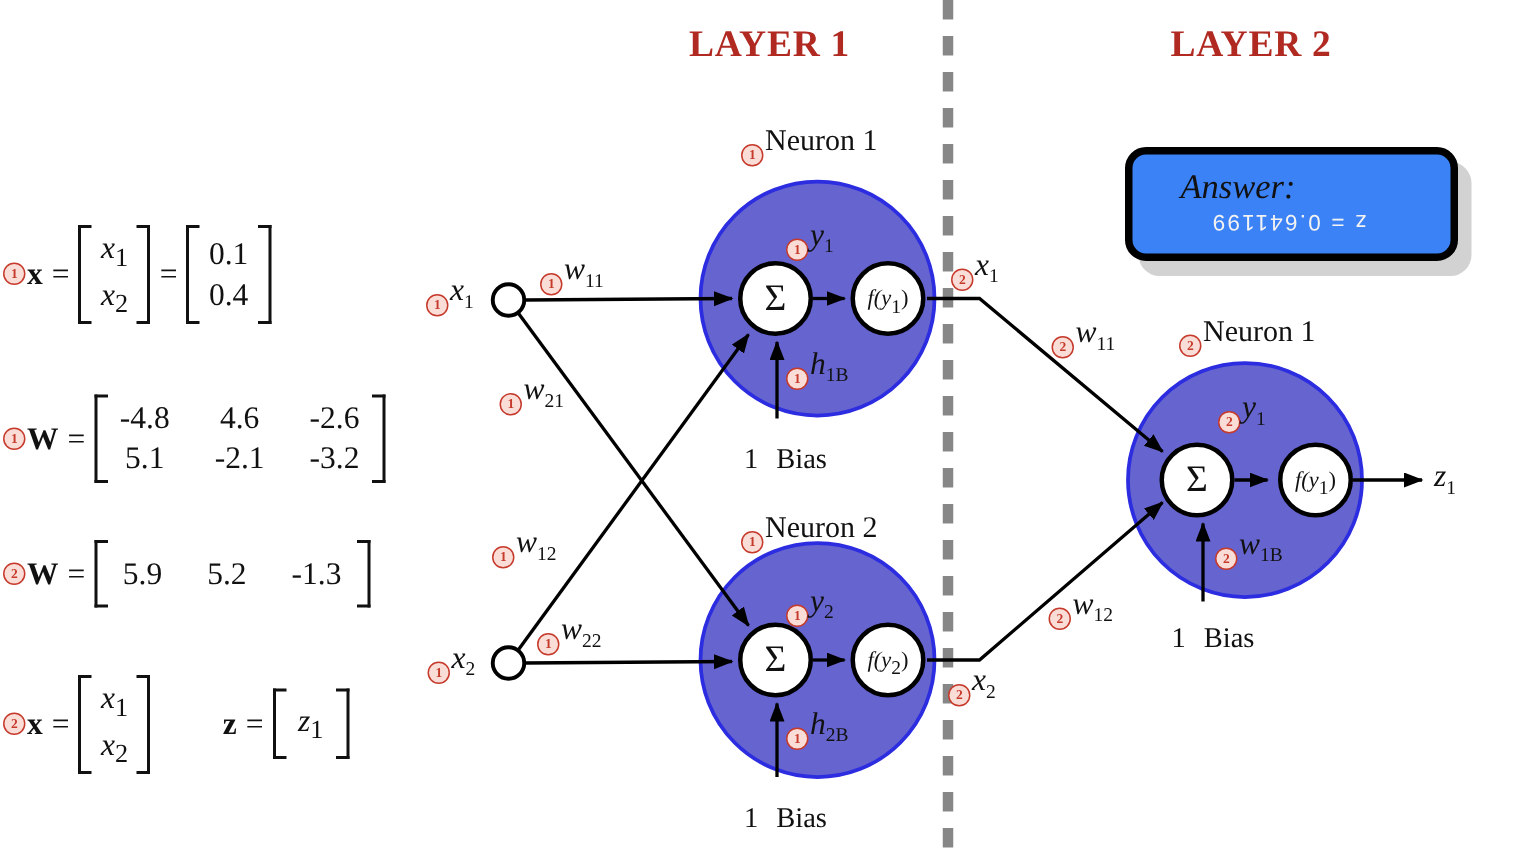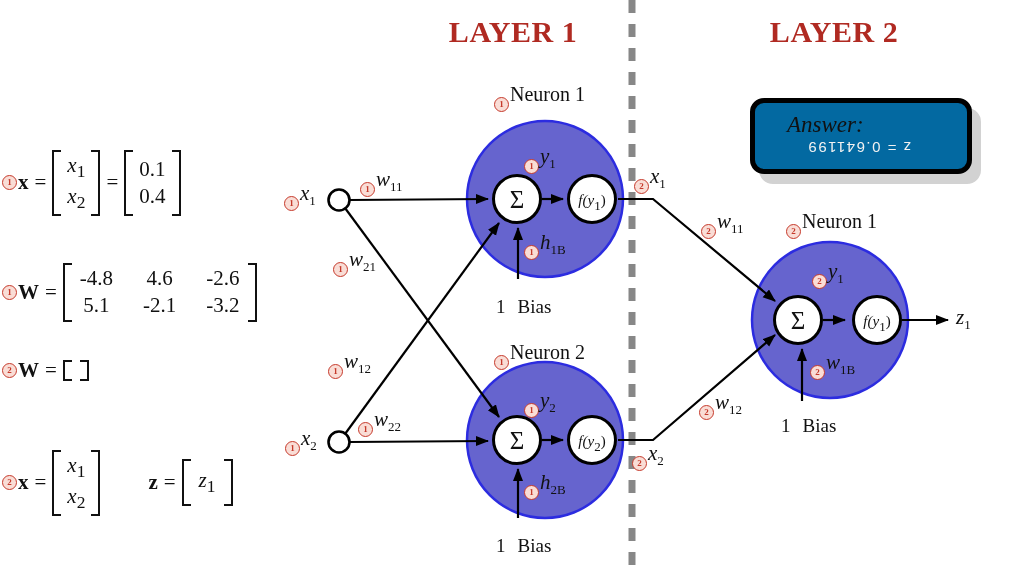--- a/index.html
+++ b/index.html
@@ -7,30 +7,30 @@
           font-family:"Liberation Serif",serif;color:#111;}
   svg.wires{position:absolute;left:0;top:0;}
   .lbl{position:absolute;line-height:1;white-space:nowrap;}
   .vlabel{font-size:21px;}
   .it{font-style:italic;}
   .lbl sub,.node-f sub{font-size:13px;line-height:0;vertical-align:-5px;}
   .circ{display:inline-flex;align-items:center;justify-content:center;
         width:13px;height:13px;border:1.4px solid #c63a2c;border-radius:50%;
         background:#f9ddd6;color:#c63a2c;font-size:9px;font-weight:bold;
         vertical-align:-6px;margin-right:1px;}
-  .layer-h{position:absolute;transform:translateX(-50%);font-weight:bold;font-size:30px;
+  .layer-h{position:absolute;transform:translateX(-50%);font-weight:bold;font-size:25px;
            color:#b02a22;letter-spacing:.5px;line-height:1;}
   .ntitle{font-size:20px;}
   .bias{font-size:19px;margin-top:16px;}
   .bias .bword{margin-left:12px;}
   .node-lbl{position:absolute;transform:translate(-50%,-50%);line-height:1;}
   .node-sigma{font-size:25px;}
   .node-f{font-size:15px;white-space:nowrap;}
   
-  .ans{position:absolute;left:750px;top:98px;width:212px;height:66px;background:#0369a1;
+  .ans{position:absolute;left:750px;top:98px;width:212px;height:66px;background:#3b82f6;
        border:5px solid #000;border-radius:14px;box-shadow:9px 10px 0 #d2d2d2;}
   .ans-title{position:absolute;left:32px;top:10px;font-style:italic;font-size:23px;line-height:1;}
   .ans-flip{position:absolute;left:52px;top:37px;transform:rotate(180deg);
             color:#f2f2f2;font-family:"Liberation Sans",sans-serif;font-size:15px;
             letter-spacing:1.5px;line-height:1;}
   
   .eq{position:absolute;display:flex;align-items:center;font-size:21px;line-height:1;}
   .eq b{font-weight:bold;}
   .eqs{margin:0 6px;}
   .brl,.brr{align-self:stretch;width:7px;border:2.2px solid #111;}
@@ -126,20 +126,25 @@
       <span>-3.2</span>
     </div>
     <span class="brr"></span>
   </div>
 
   <div class="eq" style="left:2px;top:360px">
     <span class="circ">2</span>
     <b>W</b>
     <span class="eqs">=</span>
     <span class="brl"></span>
+    <div class="grid3 tall" style="padding:9px 6px">
+      <span>5.9</span>
+      <span>5.2</span>
+      <span>-1.3</span>
+    </div>
     <span class="brr"></span>
   </div>
 
   <div class="eq" style="left:2px;top:450px">
     <span class="circ">2</span>
     <b>x</b>
     <span class="eqs">=</span>
     <span class="brl"></span>
     <div class="col">
       <span><span class="it">x</span><sub>1</sub></span>

